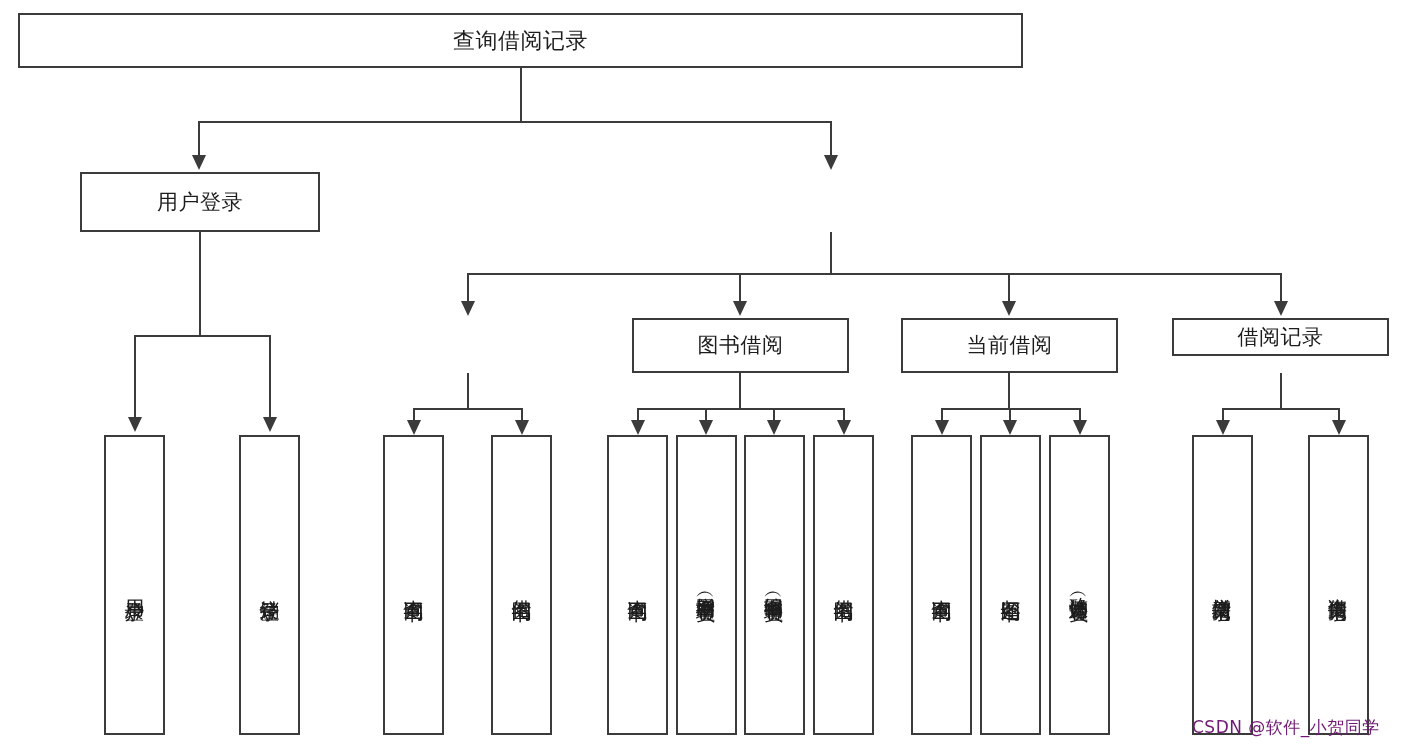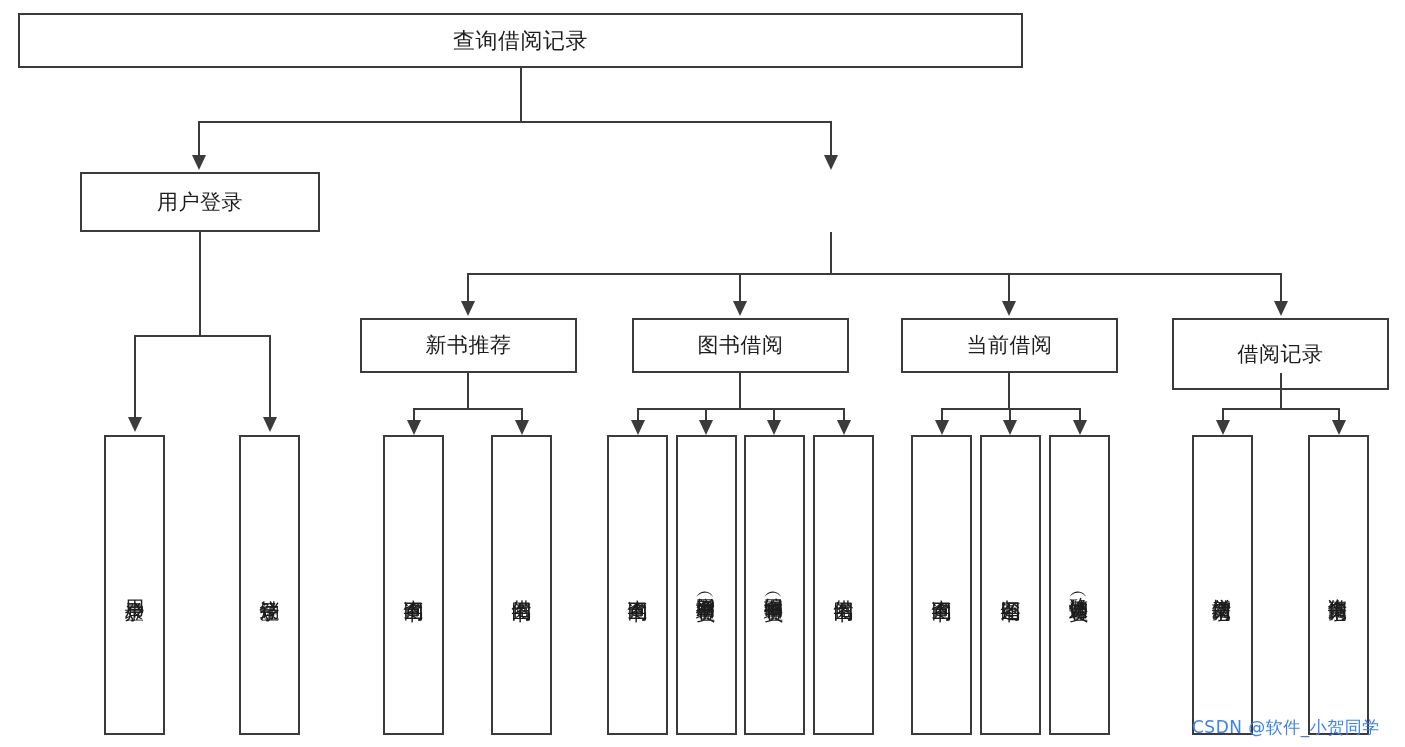--- a/index.html
+++ b/index.html
@@ -71,21 +71,21 @@
     position: absolute;
     width: 0;
     height: 0;
     border-left: 7px solid transparent;
     border-right: 7px solid transparent;
     border-top: 15px solid #3b3b3b;
   }
   
   #watermark {
     position: absolute;
-    color: #3b82f6;
+    color: #701a75;
     font-size: 17px;
     white-space: nowrap;
     letter-spacing: 0.5px;
     pointer-events: none;
   }
 </style>
 </head>
 <body>
 
 <div id="canvas">
@@ -117,30 +117,27 @@
   <div class="seg hline" style="left:467px; top:273px; width:813px;"></div>
   <div class="seg vline" style="left:467px; top:273px; height:30px;"></div>
   <div class="arrow" style="left:461px; top:301px;"></div>
   <div class="seg vline" style="left:739px; top:273px; height:30px;"></div>
   <div class="arrow" style="left:733px; top:301px;"></div>
   <div class="seg vline" style="left:1008px; top:273px; height:30px;"></div>
   <div class="arrow" style="left:1002px; top:301px;"></div>
   <div class="seg vline" style="left:1280px; top:273px; height:30px;"></div>
   <div class="arrow" style="left:1274px; top:301px;"></div>
 
-  <div class="node h" style="left:360px; top:318px; width:217px; height:55px;">
-    <span class="label">新书推荐</span>
-  </div>
   <div class="node h" style="left:632px; top:318px; width:217px; height:55px;">
     <span class="label">图书借阅</span>
   </div>
   <div class="node h" style="left:901px; top:318px; width:217px; height:55px;">
     <span class="label">当前借阅</span>
   </div>
-  <div class="node h" style="left:1172px; top:318px; width:217px; height:72px;">
+  <div class="node h" style="left:1172px; top:318px; width:217px; height:38px;">
     <span class="label">借阅记录</span>
   </div>
 
   <div class="seg vline" style="left:467px; top:373px; height:36px;"></div>
   <div class="seg hline" style="left:413px; top:408px; width:110px;"></div>
   <div class="seg vline" style="left:413px; top:408px; height:14px;"></div>
   <div class="arrow" style="left:407px; top:420px;"></div>
   <div class="seg vline" style="left:521px; top:408px; height:14px;"></div>
   <div class="arrow" style="left:515px; top:420px;"></div>
 

